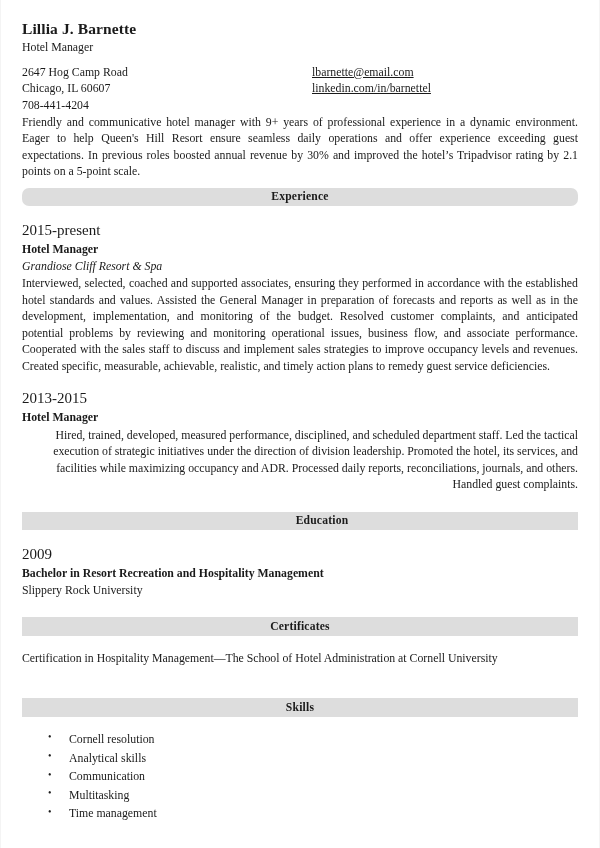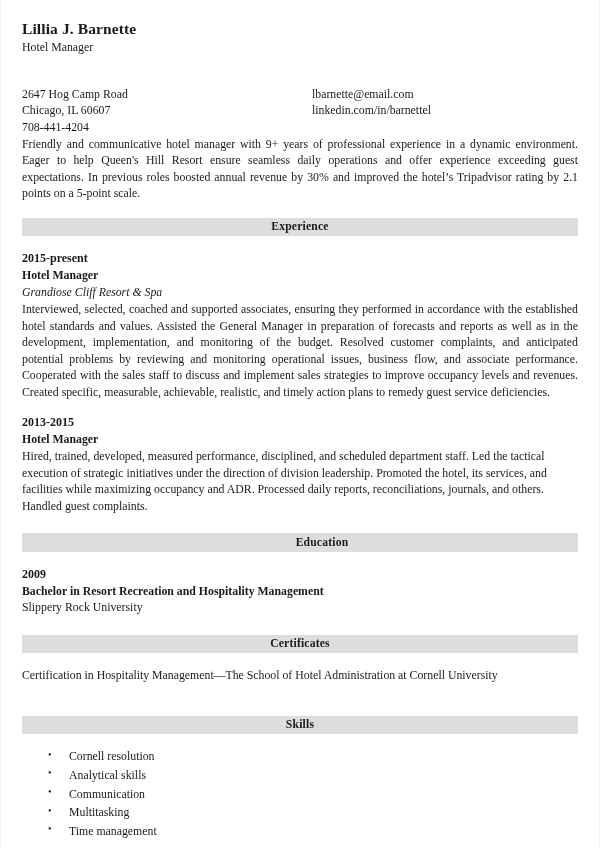--- a/index.html
+++ b/index.html
@@ -49,28 +49,29 @@
   }
   .job-title {
     font-size: 11.8px;
     line-height: 1.35;
     margin: 1px 0 0 0;
   }
 
   
   .contact {
     display: flex;
-    margin-top: 30px;
+    margin-top: 8px;
   }
   .contact-col-left {
     width: 290px;
     flex: 0 0 290px;
   }
   .contact-col-right {
     flex: 1 1 auto;
+    text-decoration: underline;
   }
   .contact-line {
     font-size: 11.8px;
     line-height: 1.41;
   }
 
   
   .summary {
     font-size: 11.8px;
     line-height: 1.40;
@@ -81,49 +82,48 @@
   .section-band {
     background: #dddddd;
     text-align: center;
     font-size: 11.6px;
     font-weight: bold;
     padding: 2.5px 0 3px 0;
     letter-spacing: 0.2px;
   }
 
   
-  .band-experience { margin-top: 16px; }
+  .band-experience { margin-top: 8px; border-radius: 7px; }
   .band-education  { margin-top: 19px; padding-left: 44px; }
   .band-certificates { margin-top: 19px; }
   .band-skills     { margin-top: 32px; }
 
   .entry { margin-top: 14px; }
   .entry-dates {
-    font-size: 12px;
-    line-height: 1.40;
+    font-size: 15px;
+    line-height: 1.40;
+  }
+  .entry-role {
+    font-size: 11.8px;
     font-weight: bold;
-  }
-  .entry-role {
-    font-size: 11.8px;
-    font-weight: bold;
     line-height: 1.40;
   }
   .entry-org {
     font-size: 11.8px;
     line-height: 1.40;
   }
   .entry-org.italic { font-style: italic; }
 
   .entry-desc {
     font-size: 11.8px;
     line-height: 1.40;
     margin-top: 1px;
   }
   .entry-desc.justified { text-align: justify; }
-  .entry-desc.left { text-align: left; }
+  .entry-desc.left { text-align: right; }
 
   
   .skills-list {
     margin: 13px 0 0 0;
     padding: 0 0 0 26px;
     list-style: none;
   }
   .skills-list li {
     font-size: 11.8px;
     line-height: 1.58;

